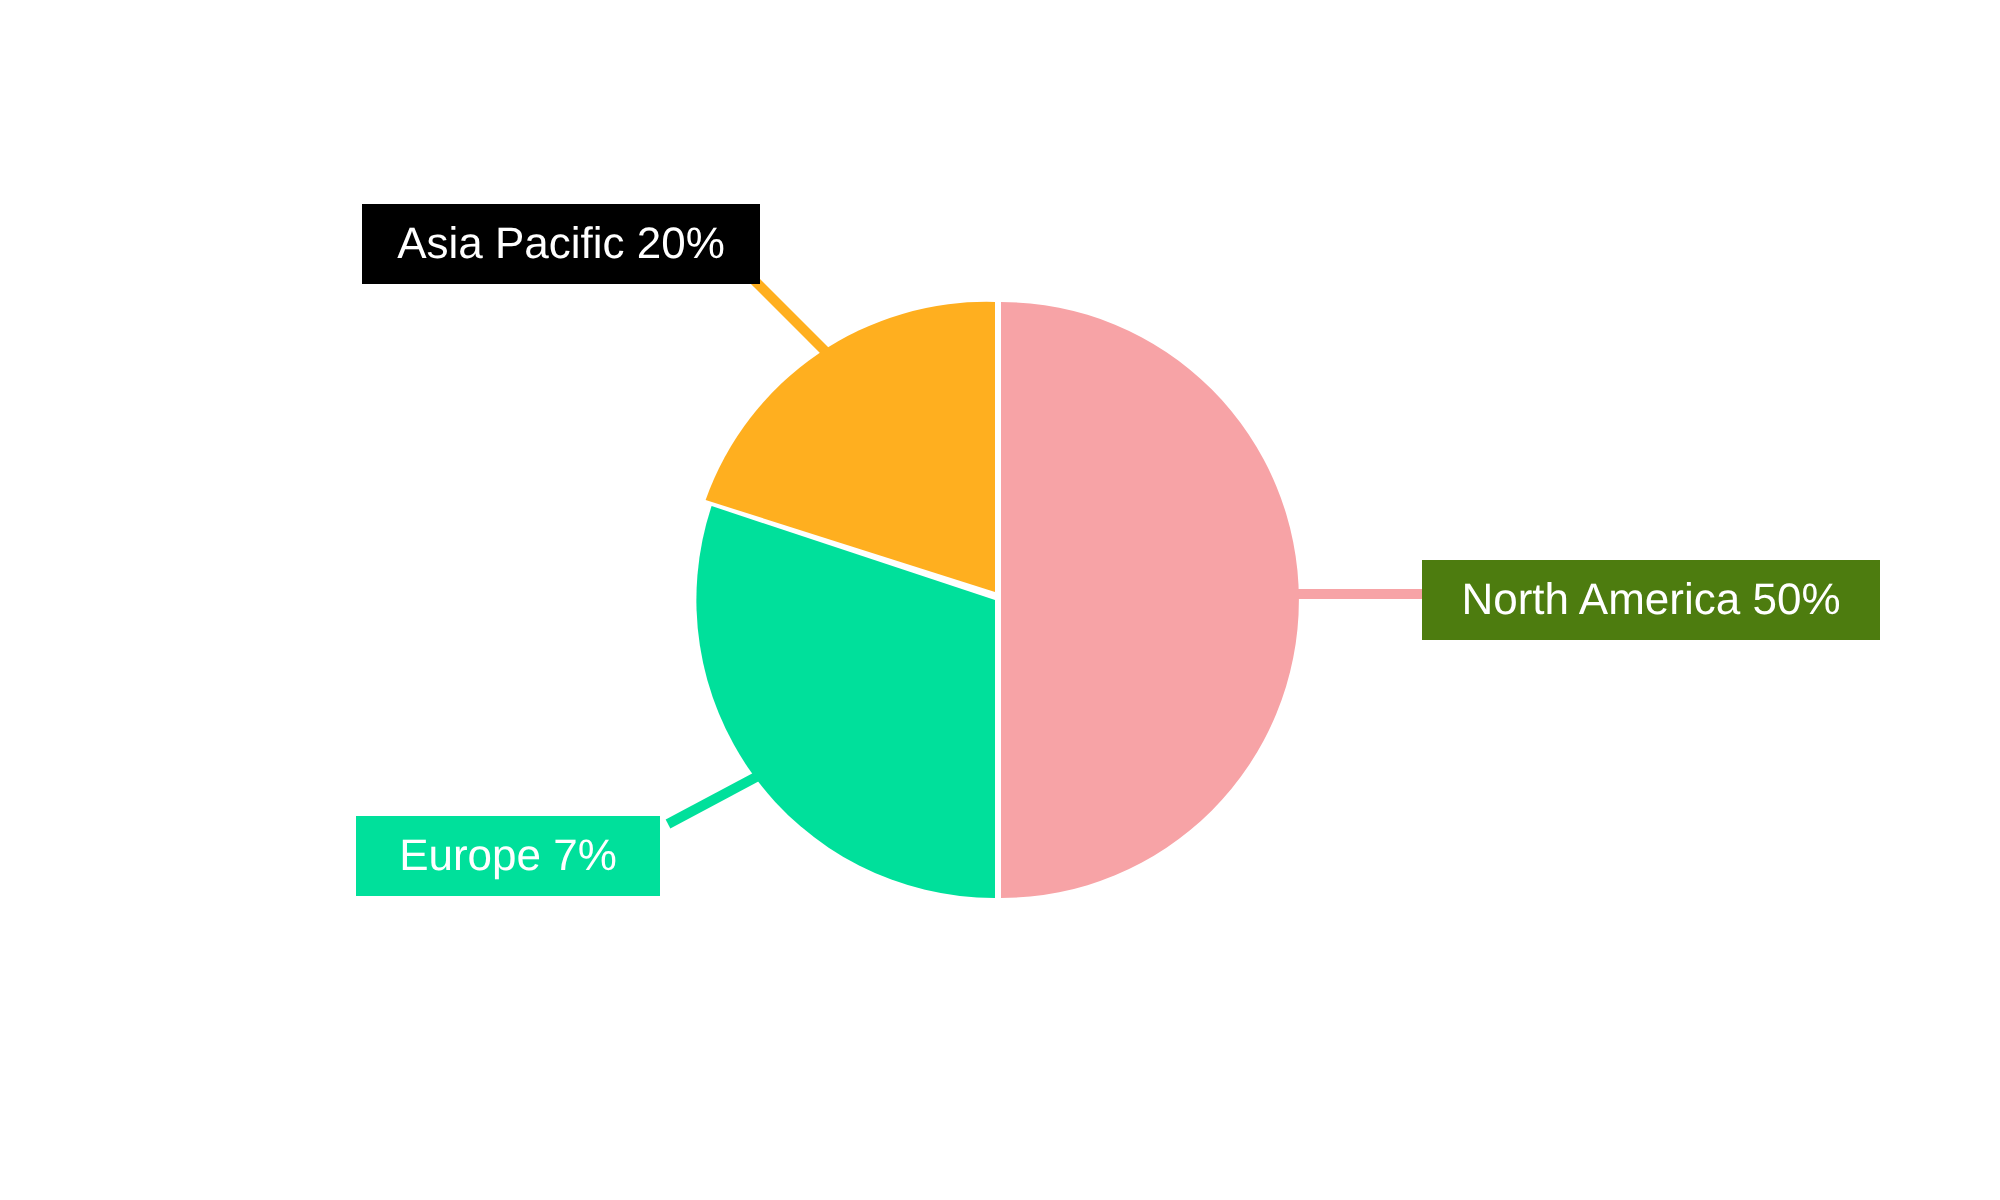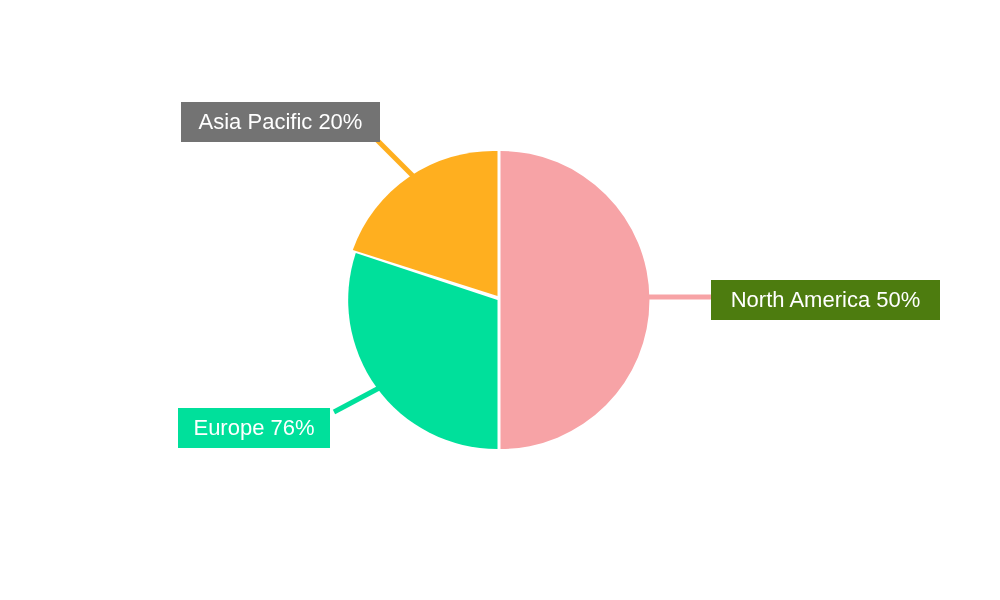--- a/index.html
+++ b/index.html
@@ -76,20 +76,20 @@
     <path d="M 497.5 300 L 497.5 449 A 149 149 0 0 1 355.8 253.0 Z" fill="#00E09B"></path>
 
     <path d="M 497.5 296 L 352.8 250.0 A 149 149 0 0 1 497.5 151 Z" fill="#FFAF1F"></path>
   </svg>
 
   <div class="callout-label" id="label-north-america" style="background:#4d7c0f;">
     <span>North America 50%</span>
   </div>
 
   <div class="callout-label" id="label-europe" style="background:#00E09B;">
-    <span>Europe 76%</span>
+    <span>Europe 7%</span>
   </div>
 
-  <div class="callout-label" id="label-asia-pacific" style="background:#737373;">
+  <div class="callout-label" id="label-asia-pacific" style="background:#000000;">
     <span>Asia Pacific 20%</span>
   </div>
 
 </div>
 
 </body></html>

